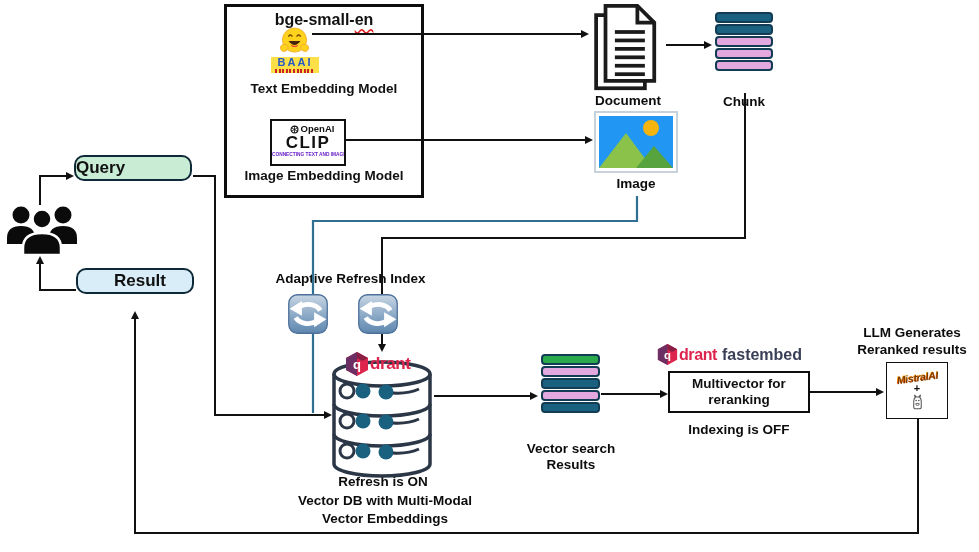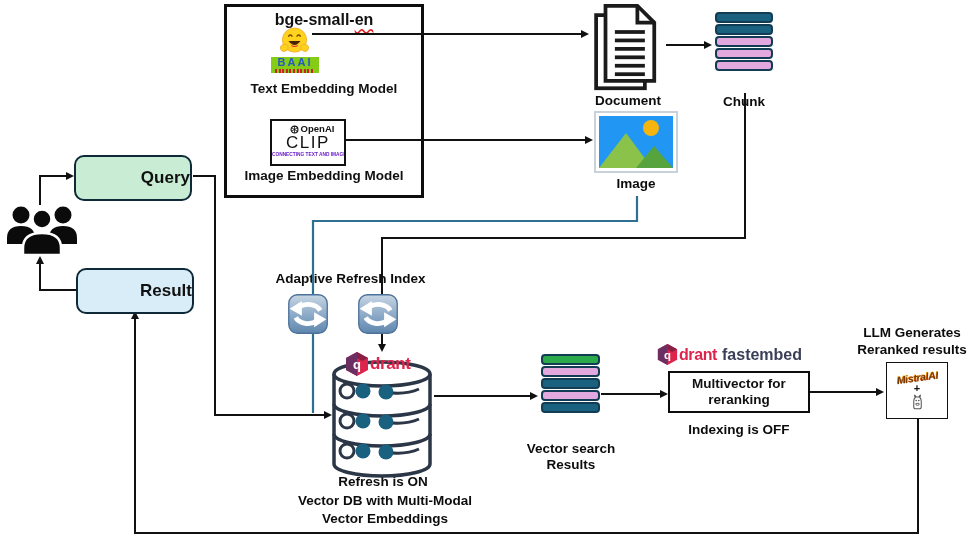--- a/index.html
+++ b/index.html
@@ -21,47 +21,47 @@
 
   
   .panel { position:absolute; left:224px; top:4px; width:200px; height:194px;
            border:3px solid #0d0d0d; background:#fff; z-index:2; }
   .model-name { position:absolute; top:4px; left:0; right:0; text-align:center;
                 font-weight:bold; font-size:16px; }
   .model-name .sq { text-decoration-line:underline; text-decoration-style:wavy;
                     text-decoration-color:#e01b1b; text-underline-offset:3px; }
   .hf-icon { position:absolute; left:52px; top:19px; width:31px; height:31px; }
   .baai { position:absolute; left:44px; top:50px; width:48px; text-align:center;
-          background:#84cc16; }
+          background:#fde047; }
   .baai .baai-txt { display:block; color:#2558c5; font-weight:bold; font-size:11px;
                     letter-spacing:2px; line-height:11px; }
   .baai .baai-strip { display:block; height:4px; margin:1px 4px 0 4px;
           background:repeating-linear-gradient(90deg,#c22 0 2px,transparent 2px 3.6px); }
   .panel-lbl { position:absolute; left:0; right:0; text-align:center; font-weight:bold; font-size:13.5px; }
   .clip-box { position:absolute; left:43px; top:112px; width:76px; height:47px;
               border:2px solid #111; background:#fff; text-align:center; overflow:hidden; }
   .clip-brand { display:flex; align-items:center; justify-content:center; gap:2px;
                 font-size:9.5px; font-weight:bold; margin-top:3px; line-height:10px;padding-left:8px; }
-  .clip-name { display:block; font-size:17px; font-weight:400; letter-spacing:1.5px; line-height:17px; }
+  .clip-name { display:block; font-size:17px; font-weight:700; letter-spacing:1.5px; line-height:17px; }
   .clip-tag { display:block; font-size:4.8px; font-weight:bold; color:#6a21c9;
               white-space:nowrap; line-height:7px; }
 
   
   .abs { position:absolute; z-index:4; }
 
   
   .stack { position:absolute; z-index:2; }
   .stack-row { height:11px; border:2px solid #123c54; border-radius:4px; margin-bottom:1px; }
   .stack-row.teal  { background:var(--chunk-teal,#1a607f); }
   .stack-row.pink  { background:var(--chunk-pink,#e3a8de); }
   .stack-row.green { background:var(--result-green,#2aaa4a); }
 
   
-  .node { position:absolute; width:118px; height:46px; border:2.5px solid var(--node-border,#0e2a38);
-          border-radius:10px; display:flex; align-items:center; justify-content:flex-end;
+  .node { position:absolute; width:118px; height:26px; border:2.5px solid var(--node-border,#0e2a38);
+          border-radius:10px; display:flex; align-items:center; justify-content:flex-start;
           font-weight:bold; font-size:17px; z-index:4; }
   #query-box  { left:74px; top:155px; background:var(--query-fill,#c9ecd4); }
   #result-box { left:76px; top:268px; background:var(--result-fill,#d9edf9);padding-left:36px; }
 
   
   .qdrant-logo { position:absolute; display:flex; align-items:center; z-index:6; }
   .qdrant-word { font-weight:800; font-size:17px; color:var(--qdrant-red,#dc244c);
                  letter-spacing:-0.4px; margin-left:1px; }
   .fastembed-word { font-weight:800; font-size:16px; color:var(--fastembed-navy,#3a3f58);
                     margin-left:5px; }

